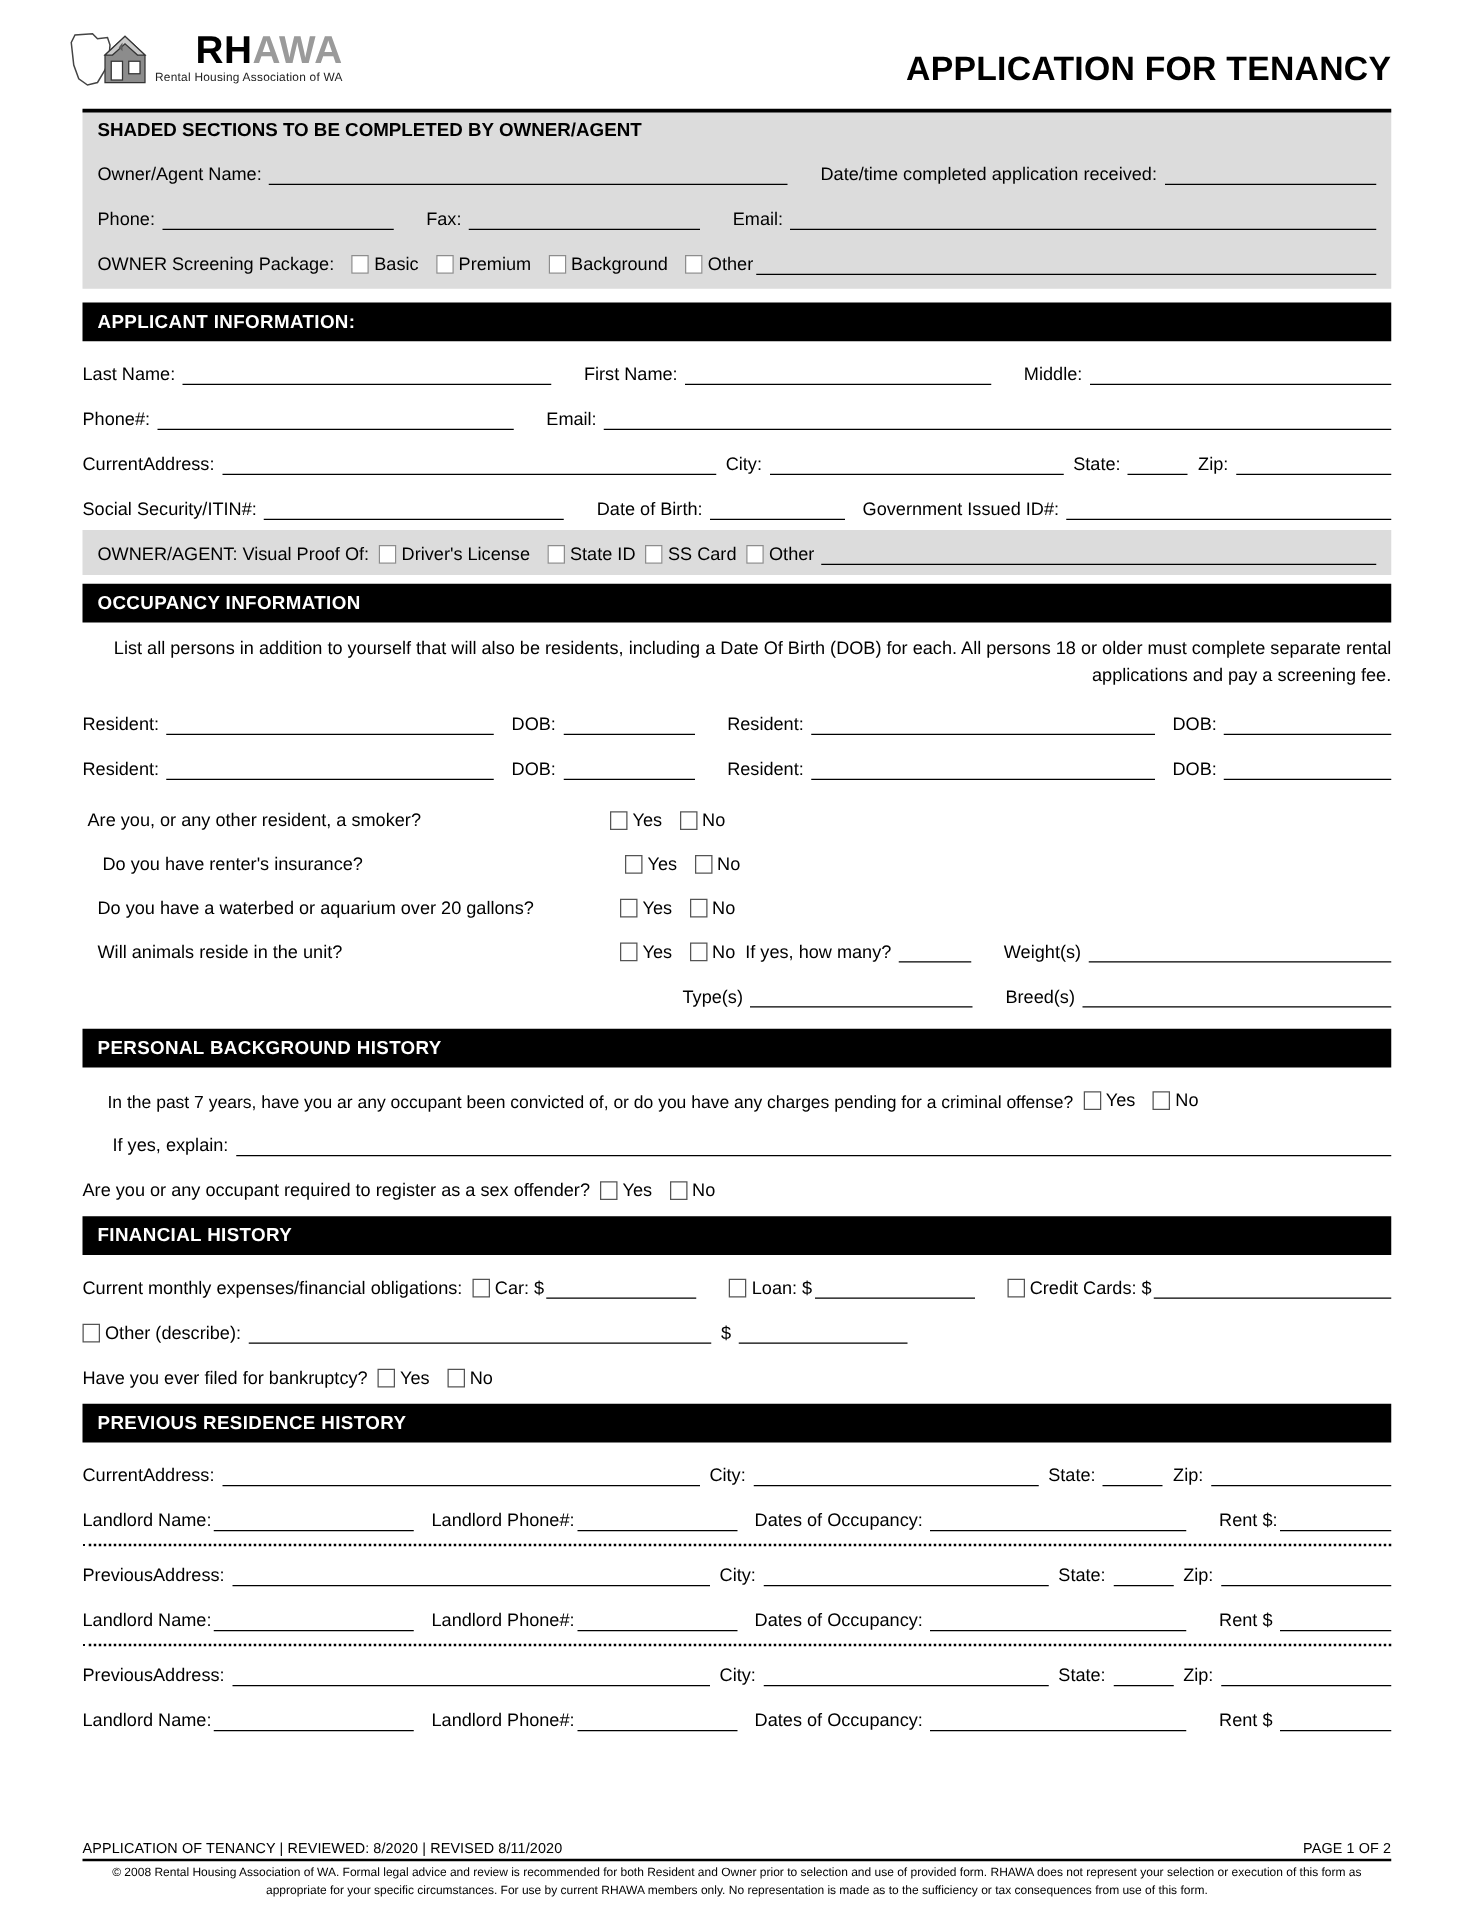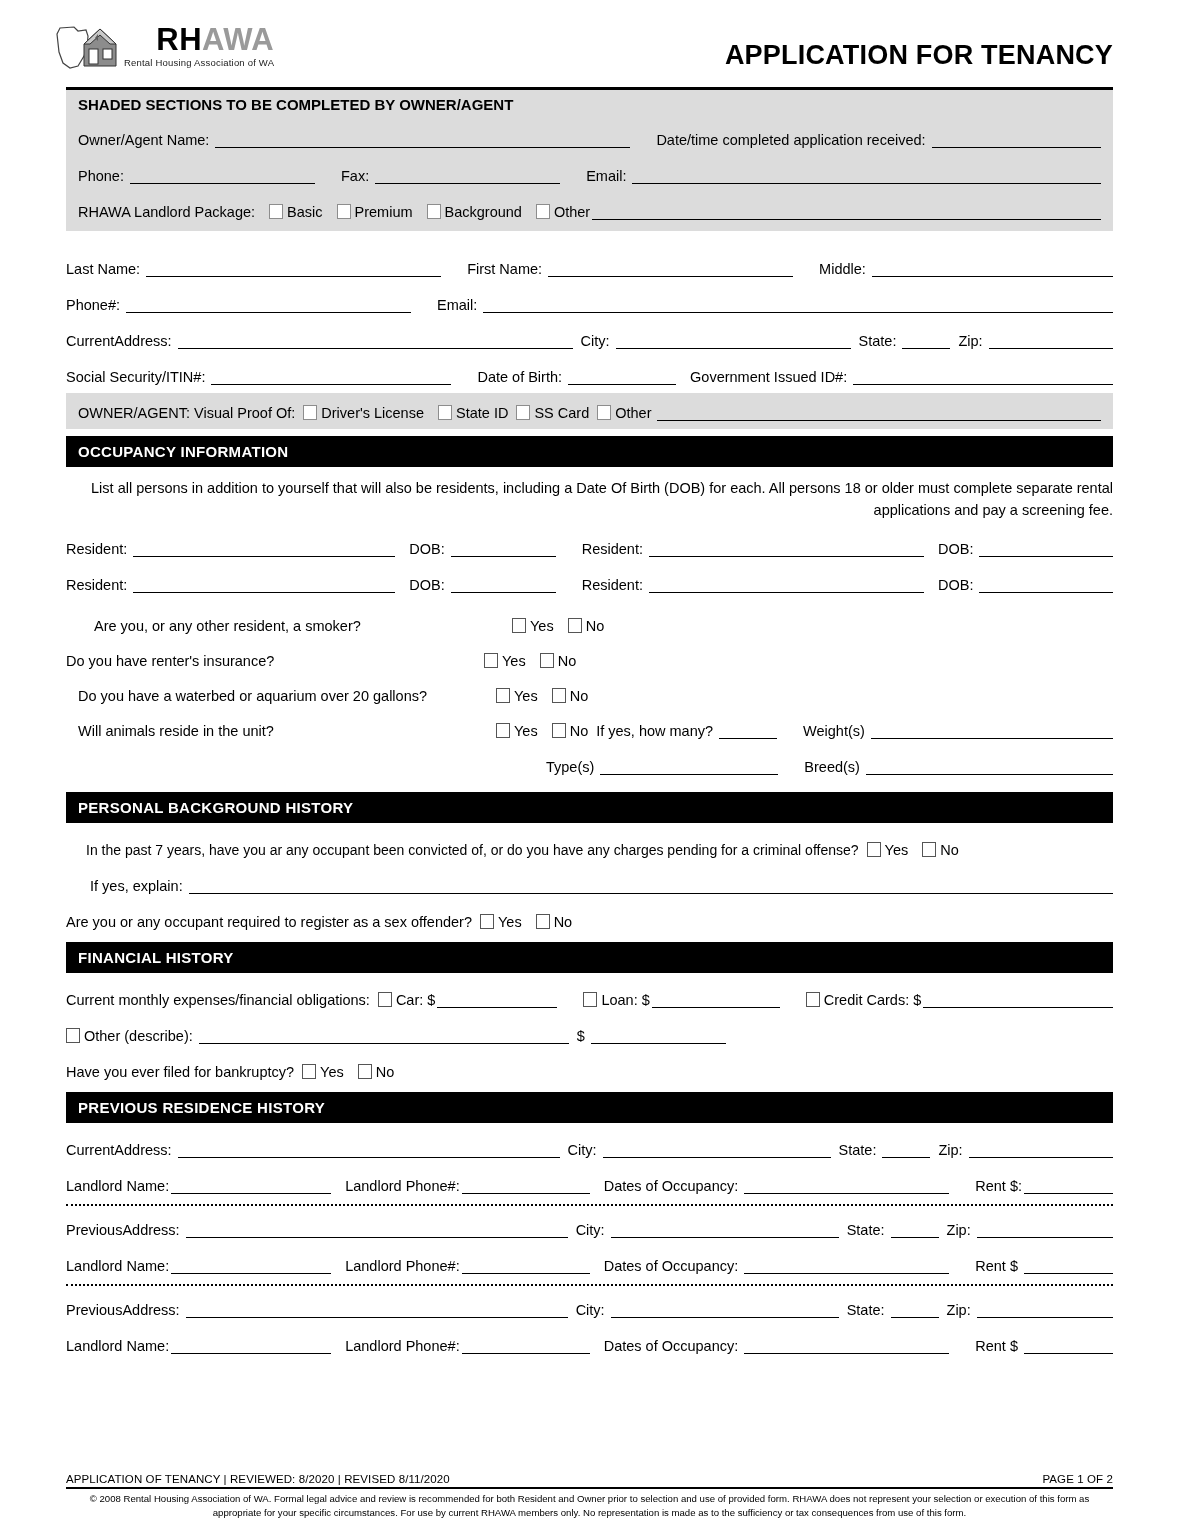--- a/index.html
+++ b/index.html
@@ -139,21 +139,21 @@
       <span class="ln" style="flex:0 0 185px;"></span>
       <span class="sp lg"></span>
       <span class="lbl">Fax:</span>
       <span class="ln" style="flex:0 0 185px;"></span>
       <span class="sp lg"></span>
       <span class="lbl">Email:</span>
       <span class="ln"></span>
     </div>
 
     <div class="row">
-      <span class="lbl">RHAWA Landlord Package:</span>
+      <span class="lbl">OWNER Screening Package:</span>
       <span class="sp"></span>
       <span class="cbw">
           <span class="cb"></span>
           <span class="lbl">Basic</span>
         </span>
       <span class="sp"></span>
       <span class="cbw">
           <span class="cb"></span>
           <span class="lbl">Premium</span>
         </span>
@@ -166,20 +166,21 @@
       <span class="cbw">
           <span class="cb"></span>
           <span class="lbl">Other</span>
         </span>
       <span class="ln nogap"></span>
     </div>
   </div>
 
   <div class="sec-gap"></div>
 
+  <div class="secbar">APPLICANT INFORMATION:</div>
   <div class="body-block">
 
     <div class="row">
       <span class="lbl">Last Name:</span>
       <span class="ln" style="flex:0 0 295px;"></span>
       <span class="sp lg"></span>
       <span class="lbl">First Name:</span>
       <span class="ln" style="flex:0 0 245px;"></span>
       <span class="sp lg"></span>
       <span class="lbl">Middle:</span>
@@ -277,34 +278,34 @@
       <span class="ln" style="flex:0 0 105px;"></span>
       <span class="sp lg"></span>
       <span class="lbl">Resident:</span>
       <span class="ln" style="flex:0 0 275px;"></span>
       <span class="sp"></span>
       <span class="lbl">DOB:</span>
       <span class="ln"></span>
     </div>
 
     <div class="row" style="margin-top:18px;">
-      <span class="lbl" style="margin-left:28px;width:418px;">Are you, or any other resident, a smoker?</span>
+      <span class="lbl" style="margin-left:4px;width:418px;">Are you, or any other resident, a smoker?</span>
       <span class="cbw">
           <span class="cb cbdark"></span>
           <span class="lbl">Yes</span>
         </span>
       <span class="sp"></span>
       <span class="cbw">
           <span class="cb cbdark"></span>
           <span class="lbl">No</span>
         </span>
     </div>
 
     <div class="row" style="margin-top:12px;">
-      <span class="lbl" style="margin-left:0;width:418px;">Do you have renter's insurance?</span>
+      <span class="lbl" style="margin-left:16px;width:418px;">Do you have renter's insurance?</span>
       <span class="cbw">
           <span class="cb cbdark"></span>
           <span class="lbl">Yes</span>
         </span>
       <span class="sp"></span>
       <span class="cbw">
           <span class="cb cbdark"></span>
           <span class="lbl">No</span>
         </span>
     </div>

